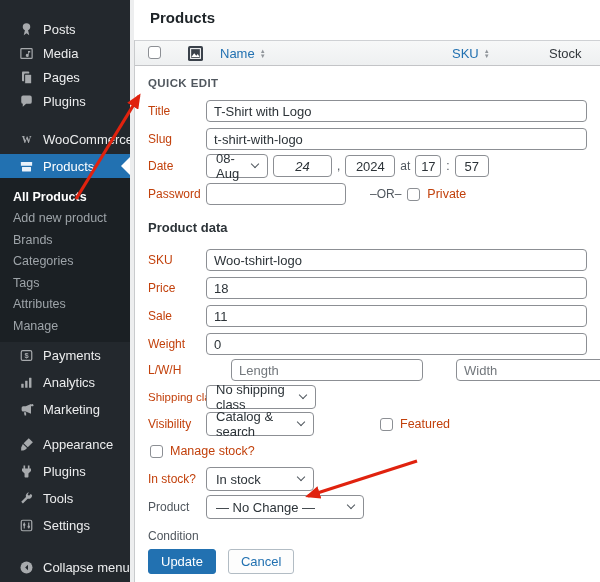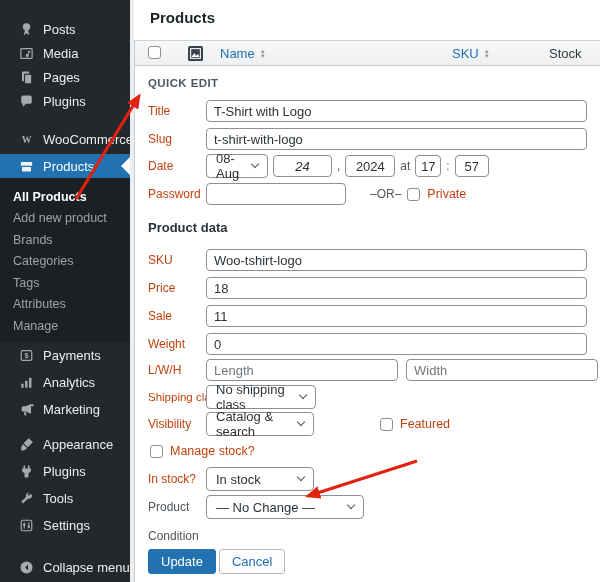--- a/index.html
+++ b/index.html
@@ -60,38 +60,38 @@
   .sect-heading { position:absolute; left:18px; top:220px; font-size:13px; font-weight:bold; color:#2c3338; }
 
   .r-title   { top:99px; }  .r-slug { top:127px; } .r-date { top:154px; } .r-pass { top:182px; }
   .r-sku     { top:248px; } .r-price { top:276px; } .r-sale { top:304px; } .r-weight { top:332px; }
   .r-lwh     { top:358px; } .r-ship { top:385px; } .r-vis { top:412px; } .r-manage { top:439px; }
   .r-instock { top:467px; }
 
   .dateflex { display:flex; align-items:center; gap:5px; flex:1; }
   .dsep { font-size:12px; color:#50575e; }
   .lwhflex { display:flex; gap:8px; flex:1; }
-  .lwhflex .ti { flex:1; min-width:0; }
+  .lwhflex .ti { flex:1; min-width:0;margin-left:25px; }
   .ti::placeholder { color:#72777c; }
 
   .select { height:24px; border:1px solid #8c8f94; border-radius:4px; background:#fff;
             display:inline-flex; align-items:center; justify-content:space-between;
             padding:0 9px; font-size:13px; color:#2c3338; cursor:pointer; flex:none; }
   .chev { width:6px; height:6px; border-right:1.6px solid #50575e; border-bottom:1.6px solid #50575e;
           transform:rotate(45deg); margin-left:8px; position:relative; top:-2px; flex:none; }
   .w-month { width:62px; } .w-110 { width:110px; } .w-108 { width:108px; } .w-158 { width:158px; }
 
   .cblab { font-size:12.5px; color:#c2410c; margin-left:7px; }
   .feat { margin-left:66px; display:flex; align-items:center; }
 
   .pc-label { position:absolute; left:18px; font-size:12px; color:#50575e; }
   .pc-l1 { top:500px; } .pc-l2 { top:529px; }
   .r-product { position:absolute; left:76px; top:495px; }
 
-  .btnrow { position:absolute; left:18px; top:549px; display:flex; gap:3px; }
+  .btnrow { position:absolute; left:18px; top:549px; display:flex; gap:12px; }
   .btn { height:25px; border-radius:3px; font-size:13px; padding:0 12px; cursor:pointer;
          font-family:"Liberation Sans", sans-serif; }
   .btn-primary { background:#2271b1; border:1px solid #2271b1; color:#fff; }
   .btn-secondary { background:#fdfdfd; border:1px solid #b2bcc4; color:#2271b1; }
 
   .arrows { position:absolute; left:0; top:0; width:600px; height:582px; pointer-events:none; z-index:50; }
 </style>
 </head>
 <body>
 

